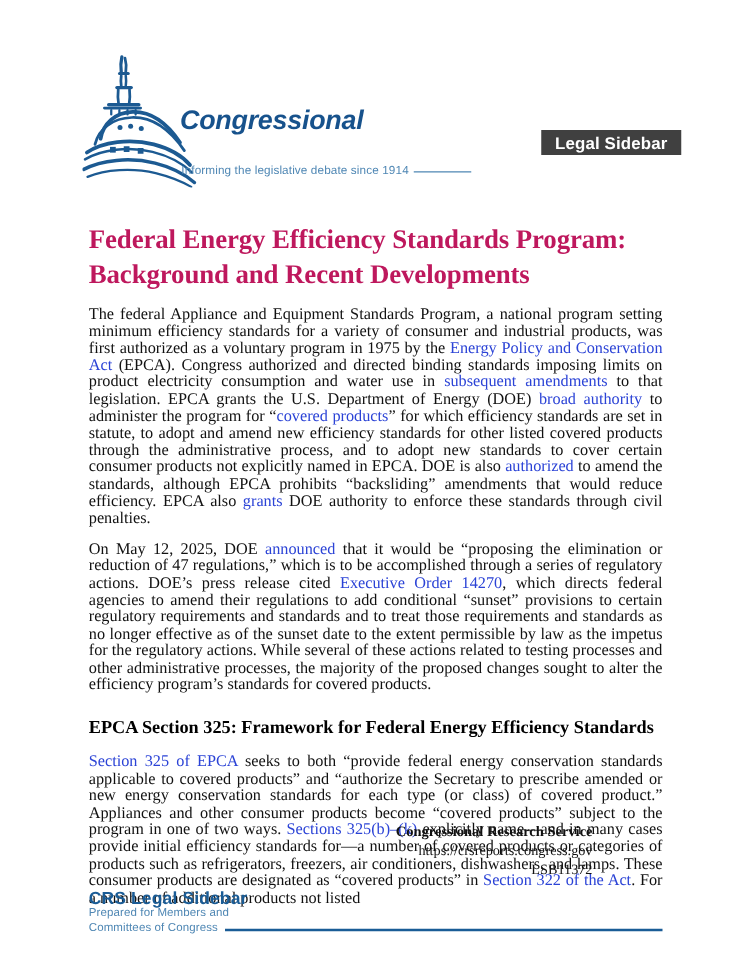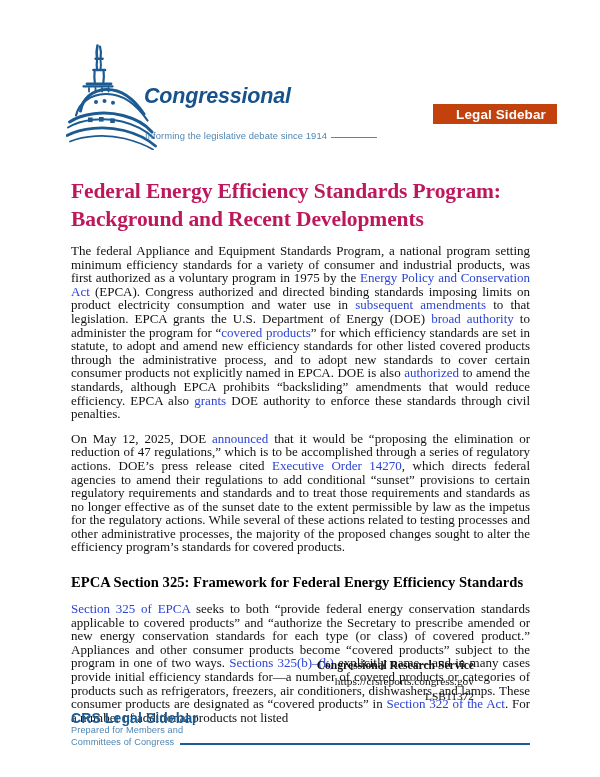--- a/index.html
+++ b/index.html
@@ -84,30 +84,29 @@
     margin-top: 4px;
     min-width: 14px;
   }
 
   .legal-sidebar-badge {
     position: absolute;
     left: 433px;
     top: 104px;
     width: 112px;
     height: 20px;
-    background: #c2410c;
+    background: #404040;
     color: #ffffff;
     font-family: "Liberation Sans", "DejaVu Sans", sans-serif;
     font-weight: bold;
     font-size: 13.5px;
     display: flex;
     align-items: center;
     justify-content: center;
     letter-spacing: 0.1px;
-    padding-left: 12px;
   }
 
   
   .content {
     position: absolute;
     left: 71px;
     top: 178px;
     width: 459px;
   }
 

